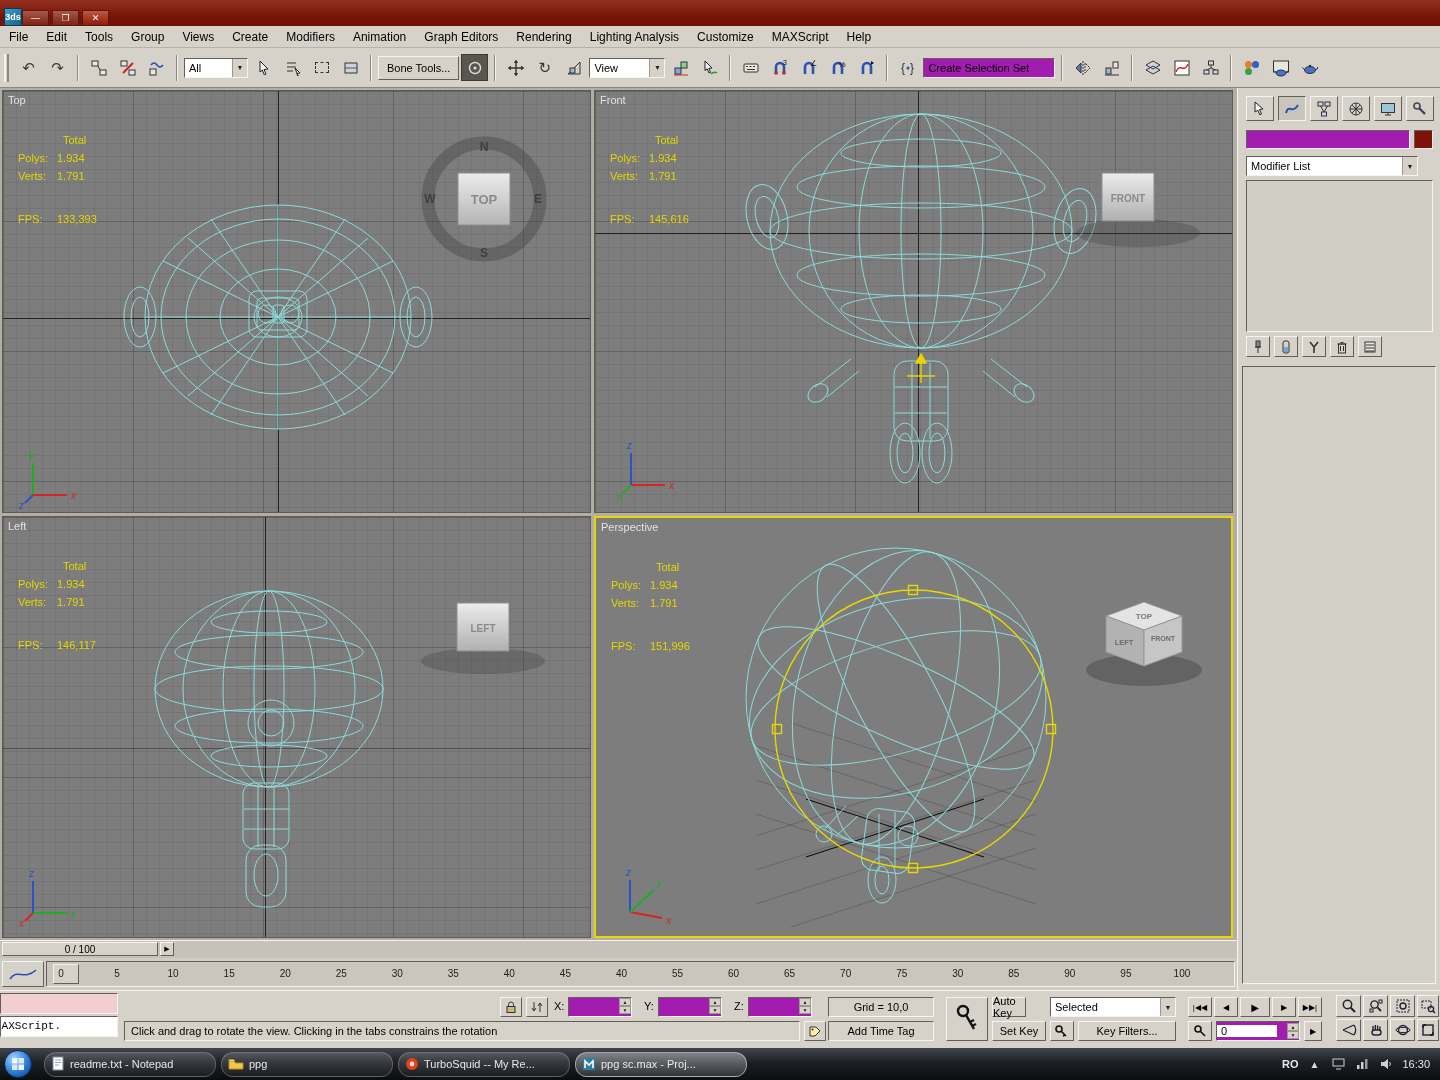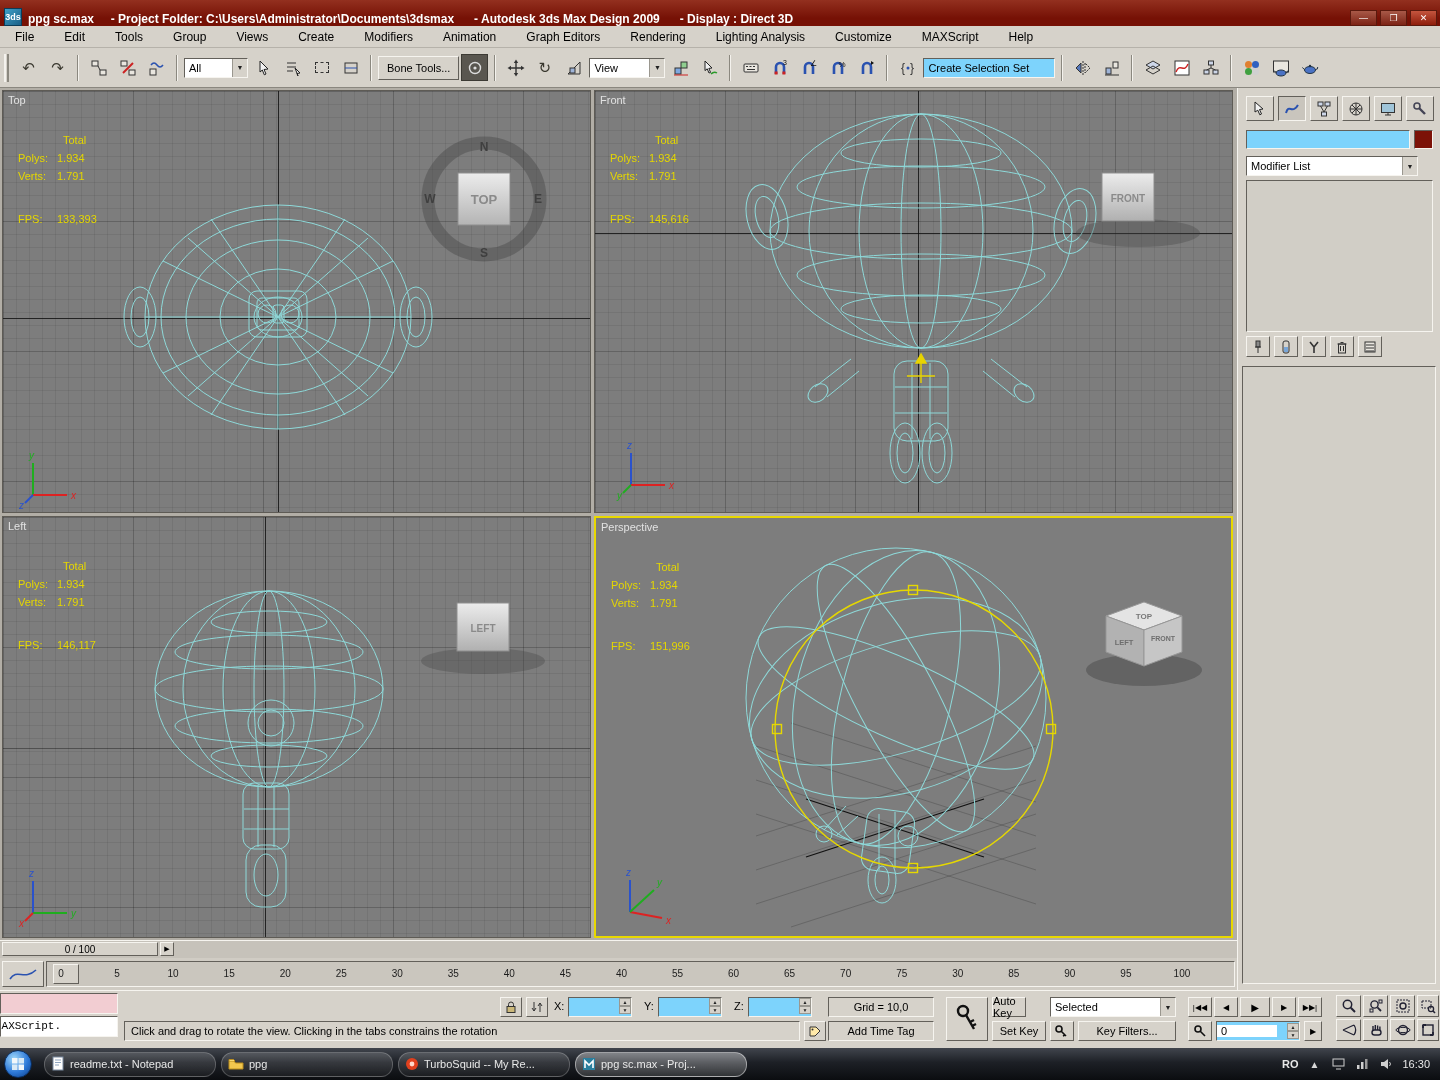--- a/index.html
+++ b/index.html
@@ -2,31 +2,31 @@
 <html><head>
 <meta charset="utf-8">
 <style>
 *{margin:0;padding:0;box-sizing:border-box}
 html,body{width:1440px;height:1080px;overflow:hidden}
 body{font-family:"Liberation Sans",sans-serif;font-size:11px;color:#000;background:#d6d2ca;position:relative}
 .abs{position:absolute}
 .center{display:flex;align-items:center;justify-content:center}
 .raised{background:#d6d2ca;border:1px solid;border-color:#f6f4ef #63605a #63605a #f6f4ef}
 .sunken{background:#d6d2ca;border:1px solid;border-color:#63605a #f6f4ef #f6f4ef #63605a}
-.field{background:#7dd3fc;border:1px solid;border-color:#63605a #f6f4ef #f6f4ef #63605a}
+.field{background:#a21caf;border:1px solid;border-color:#63605a #f6f4ef #f6f4ef #63605a}
 input{font-family:"Liberation Sans",sans-serif;font-size:11px;outline:none}
 
 #titlebar{position:absolute;left:0;top:0;width:1440px;height:26px;background:linear-gradient(180deg,#93301f,#761105 70%);display:flex;align-items:flex-end;color:#fff}
 #titlebar .ttl{white-space:pre;font-weight:bold;font-size:12px;margin-left:6px;overflow:hidden;text-overflow:ellipsis;flex:1}
 .appbadge{width:18px;height:18px;margin-left:4px;background:linear-gradient(135deg,#3ea0c8,#1b5f86);color:#fff;font-size:9px;font-weight:bold;display:flex;align-items:center;justify-content:center;border:1px solid #0c3c58}
 .winbtn{width:27px;height:16px;margin-right:3px;font-size:9px;color:#fff;background:linear-gradient(#a85948,#7c2315);border:1px solid #5a190d;display:flex;align-items:center;justify-content:center}
 .winbtn.close{background:linear-gradient(#c4553e,#8e1d0b)}
 
 #menubar{position:absolute;left:0;top:26px;width:1440px;height:22px;background:#d6d2ca;border-bottom:1px solid #b6b2aa;display:flex;align-items:center;font-size:12px}
-.menu-item{padding:3px 15px}
+.menu-item{padding:3px 9px}
 
 #toolbar{position:absolute;left:0;top:48px;width:1440px;height:40px;background:#d6d2ca;border-bottom:1px solid #8a877f;display:flex;align-items:center;gap:2px;padding-left:4px}
 .ticon{width:27px;height:27px;display:flex;align-items:center;justify-content:center;font-size:15px;color:#3a382f}
 .vsep{width:2px;height:26px;border-left:1px solid #8b887f;border-right:1px solid #f4f2ed;margin:0 4px}
 .handle{width:5px;height:28px;border-left:2px solid #f4f2ed;border-right:2px solid #8b887f;margin-right:4px}
 .combo{display:flex;align-items:center;background:#fff;border:1px solid;border-color:#63605a #f6f4ef #f6f4ef #63605a;height:20px;padding-left:4px;font-size:11px}
 .combo .arrow{margin-left:auto;width:15px;height:100%;background:#d6d2ca;border-left:1px solid #9a978f;display:flex;align-items:center;justify-content:center;font-size:7px;color:#222}
 .tbtn{height:24px;padding:0 8px;display:flex;align-items:center;font-size:11px}
 
 #viewports{position:absolute;left:0;top:88px;width:1237px;height:852px;background:#b2aea6}
@@ -66,21 +66,20 @@
 .task span{overflow:hidden;text-overflow:ellipsis}
 .trayicon{width:16px;height:16px;display:flex;align-items:center;justify-content:center;color:#d8d8d8;font-size:10px}
 </style>
 </head>
 <body>
 
 <div id="app">
 
   <div id="titlebar">
     <div class="appbadge">3ds</div>
-    <span class="ttl">ppg sc.max     - Project Folder: C:\Users\Administrator\Documents\3dsmax      - Autodesk 3ds Max Design 2009      - Display : Direct 3D</span>
     <div class="winbtn">—</div>
     <div class="winbtn">❐</div>
     <div class="winbtn close">✕</div>
   </div>
 
   <div id="menubar">
     <span class="menu-item">File</span>
     <span class="menu-item">Edit</span>
     <span class="menu-item">Tools</span>
     <span class="menu-item">Group</span>

